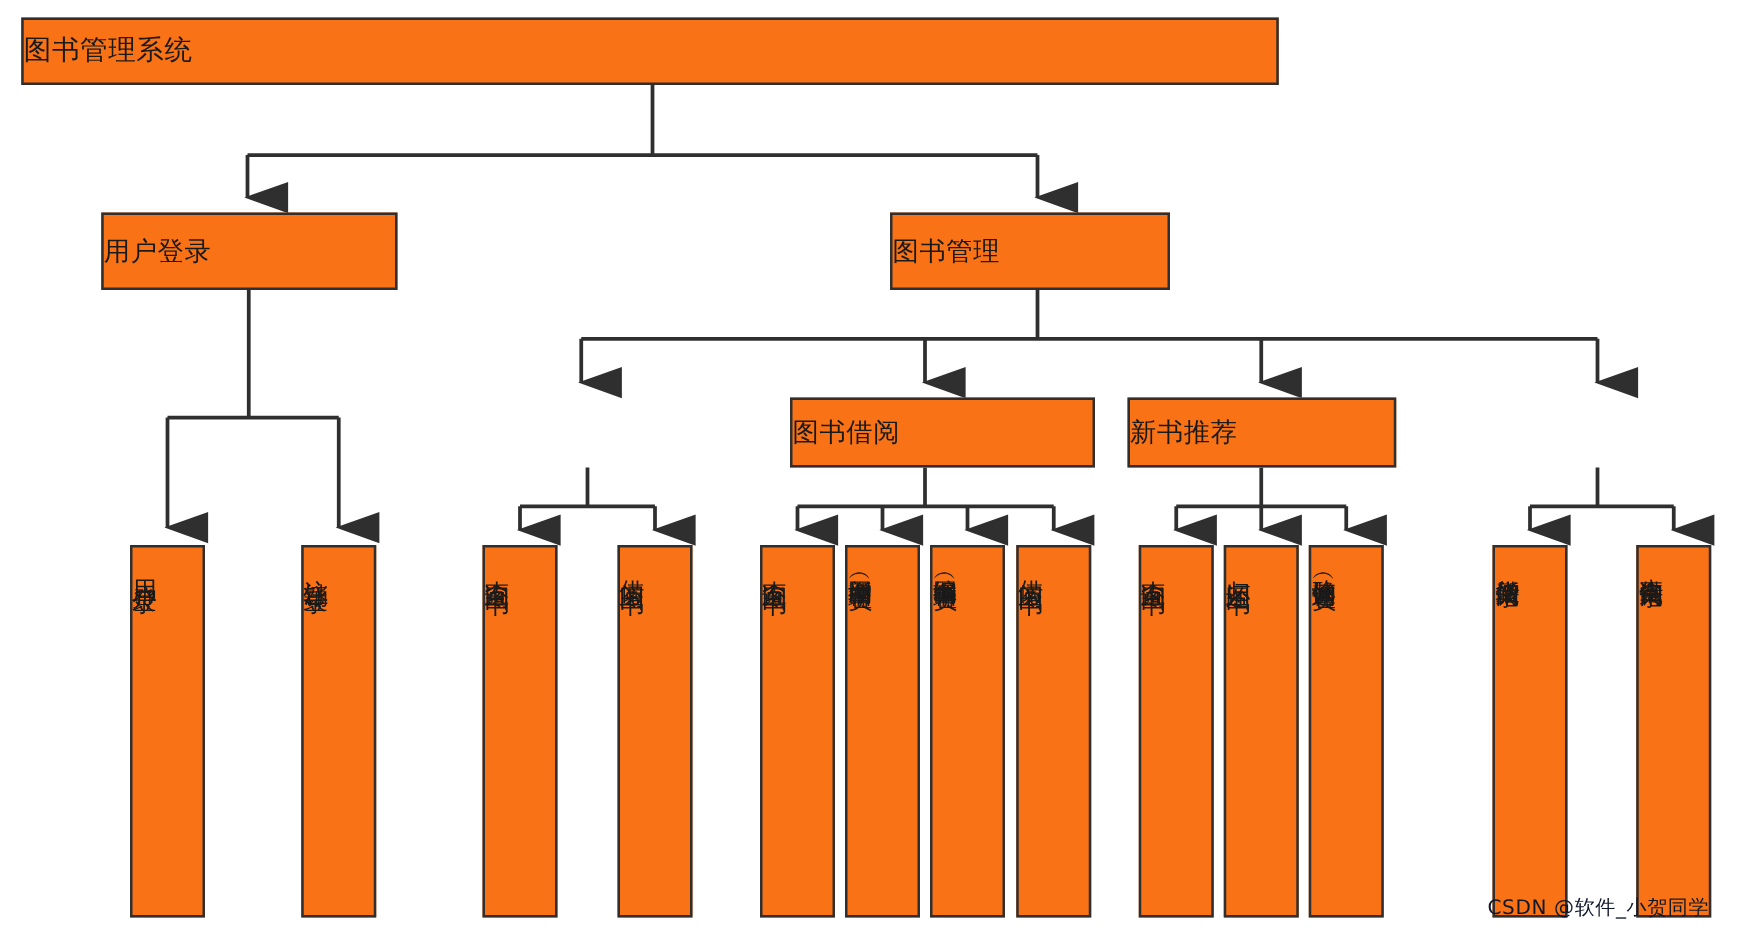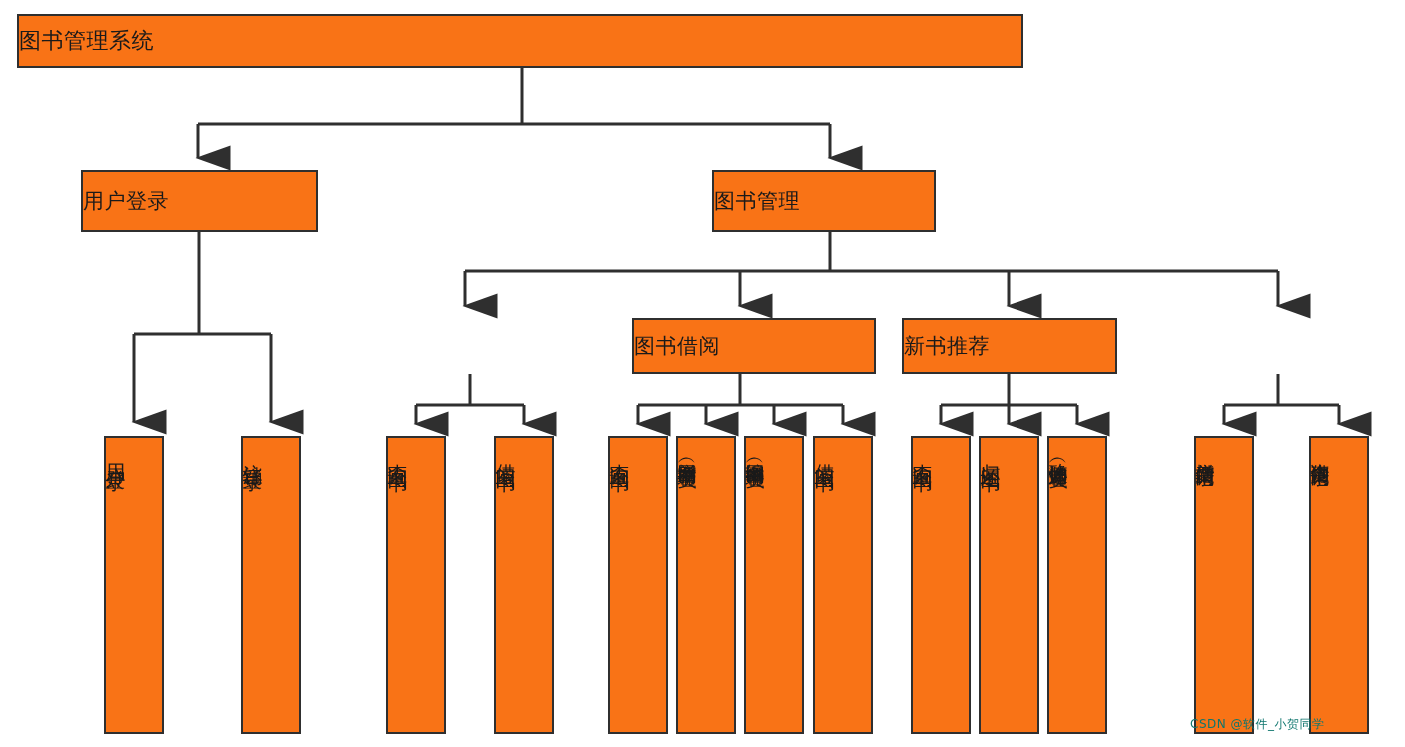--- a/index.html
+++ b/index.html
@@ -55,22 +55,22 @@
   }
   .node.vertical.tight .label {
     letter-spacing: 1px;
     font-size: 19px;
   }
   #root-node .label { font-size: 22px; }
   #watermark {
     position: absolute;
     left: 1190px;
     top: 716px;
-    font-size: 12px;
-    color: #0f766e;
+    font-size: 16px;
+    color: #0f172a;
     white-space: nowrap;
     letter-spacing: 0.5px;
   }
 </style>
 </head>
 <body>
 
 <div id="diagram-root">
 
   <svg class="connectors" viewBox="0 0 1405 747" width="1405" height="747">

